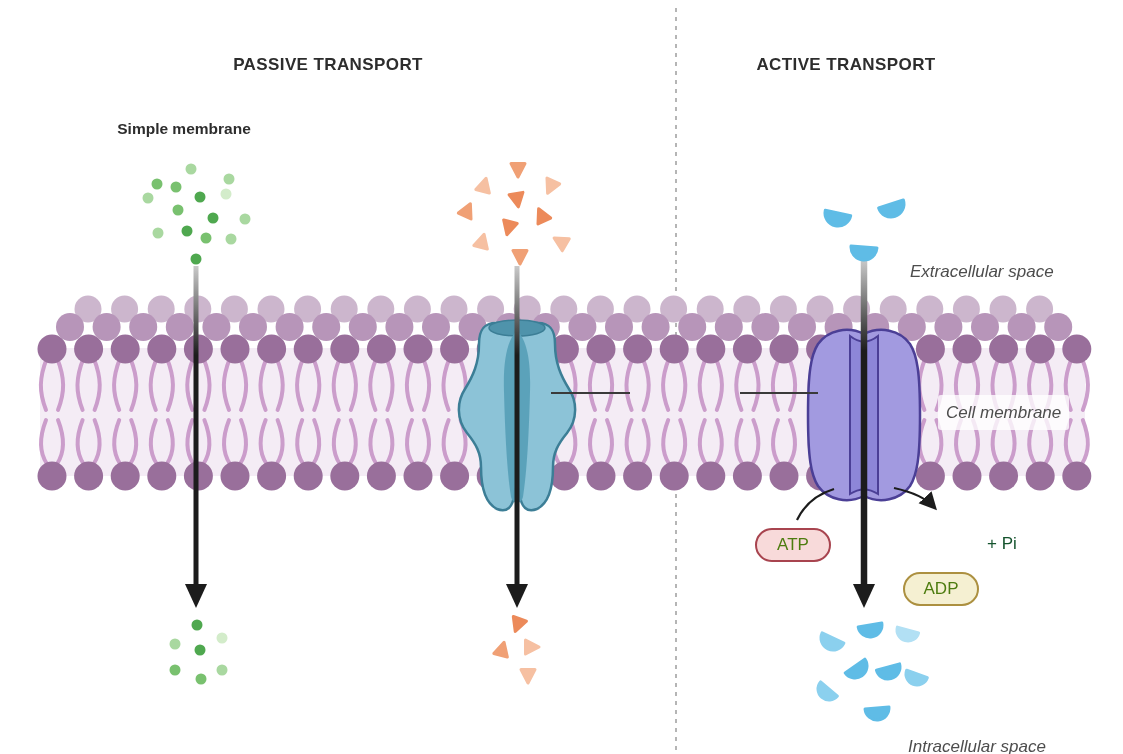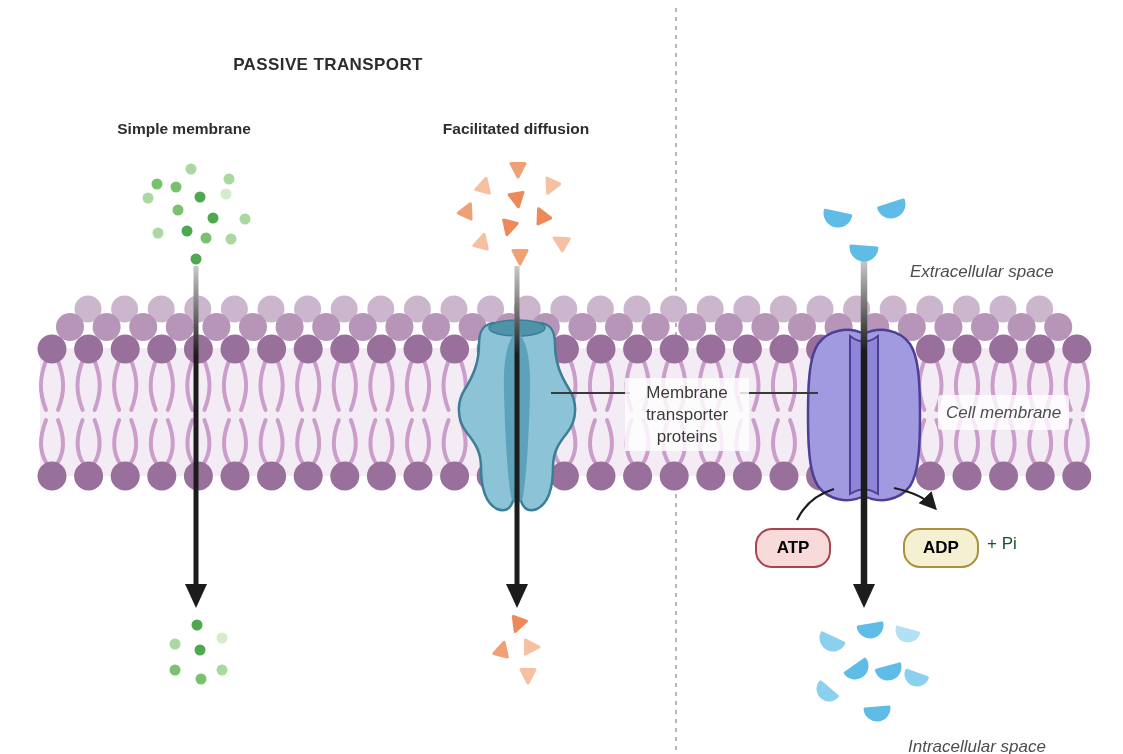--- a/index.html
+++ b/index.html
@@ -19,26 +19,26 @@
   .space-label{
     font-size:17px;font-style:italic;color:#4d4d4d;text-align:left;white-space:nowrap;
   }
   .chip{background:rgba(255,255,255,.78);padding:8px 8px;border-radius:3px;}
   .transporter-label{
     font-size:17px;color:#3a3a3a;text-align:center;line-height:1.28;
     background:rgba(255,255,255,.82);padding:4px 2px;
   }
   .pill{
     position:absolute;z-index:2;box-sizing:border-box;
-    width:76px;height:40px;border-radius:17px;
+    width:76px;height:34px;border-radius:17px;
     display:flex;align-items:center;justify-content:center;
-    font-size:17px;color:#000000;font-weight:bold;
+    font-size:17px;color:#4d7c0f;
   }
   .pill-atp{background:#f8dada;border:2px solid #a8444f;}
-  .pill-adp{background:#f5f0d2;border:2px solid #ac9040;}
+  .pill-adp{background:#f5f0d2;border:2px solid #ac9040;margin-top:44px;}
   .pi-label{font-size:17px;color:#14532d;}
 </style>
 </head>
 <body>
 
 <div class="canvas">
 
   <svg id="scene" width="1123" height="754" viewBox="0 0 1123 754">
       <defs>
         <linearGradient id="gfade" x1="0" y1="0" x2="0" y2="1">
@@ -366,30 +366,25 @@
         <path d="M -11,0 A 11 11 0 0 0 11,0 Z" transform="translate(908,630) rotate(15)" fill="#b2e0f4" stroke="#b2e0f4" stroke-width="3" stroke-linejoin="round"></path>
         <path d="M -12,0 A 12 12 0 0 0 12,0 Z" transform="translate(855,666) rotate(-35)" fill="#5fbce6" stroke="#5fbce6" stroke-width="3" stroke-linejoin="round"></path>
         <path d="M -12,0 A 12 12 0 0 0 12,0 Z" transform="translate(888,667) rotate(-15)" fill="#5fbce6" stroke="#5fbce6" stroke-width="3" stroke-linejoin="round"></path>
         <path d="M -11,0 A 11 11 0 0 0 11,0 Z" transform="translate(917,674) rotate(20)" fill="#8bd0ee" stroke="#8bd0ee" stroke-width="3" stroke-linejoin="round"></path>
         <path d="M -11,0 A 11 11 0 0 0 11,0 Z" transform="translate(829,689) rotate(40)" fill="#8bd0ee" stroke="#8bd0ee" stroke-width="3" stroke-linejoin="round"></path>
         <path d="M -12,0 A 12 12 0 0 0 12,0 Z" transform="translate(877,708) rotate(-5)" fill="#5fbce6" stroke="#5fbce6" stroke-width="3" stroke-linejoin="round"></path>
       </g>
     </svg>
 
   <div class="txt section-title" style="left:168px;top:55px;width:320px;text-align:center;">PASSIVE TRANSPORT</div>
+  <div class="txt section-title" style="left:686px;top:55px;width:320px;">ACTIVE TRANSPORT</div>
 
   <div class="txt col-title" style="left:84px;top:120px;width:200px;">Simple membrane</div>
-  <div class="txt col-title" style="left:416px;top:120px;width:200px;">Facilitated diffusion</div>
 
   <div class="txt space-label" style="left:910px;top:262px;width:160px;">Extracellular space</div>
   <div class="txt space-label" style="left:938px;top:403px;width:140px;"><span class="chip">Cell membrane</span></div>
   <div class="txt space-label" style="left:908px;top:737px;width:165px;">Intracellular space</div>
 
-  <div class="txt transporter-label" style="left:625px;top:378px;width:120px;">
-    <div>Membrane</div>
-    <div>transporter</div>
-    <div>proteins</div>
-  </div>
 
   <div class="pill pill-atp" style="left:755px;top:528px;">ATP</div>
   <div class="pill pill-adp" style="left:903px;top:528px;">ADP</div>
   <div class="txt pi-label" style="left:987px;top:534px;">+ Pi</div>
 </div>
 
 </body></html>

